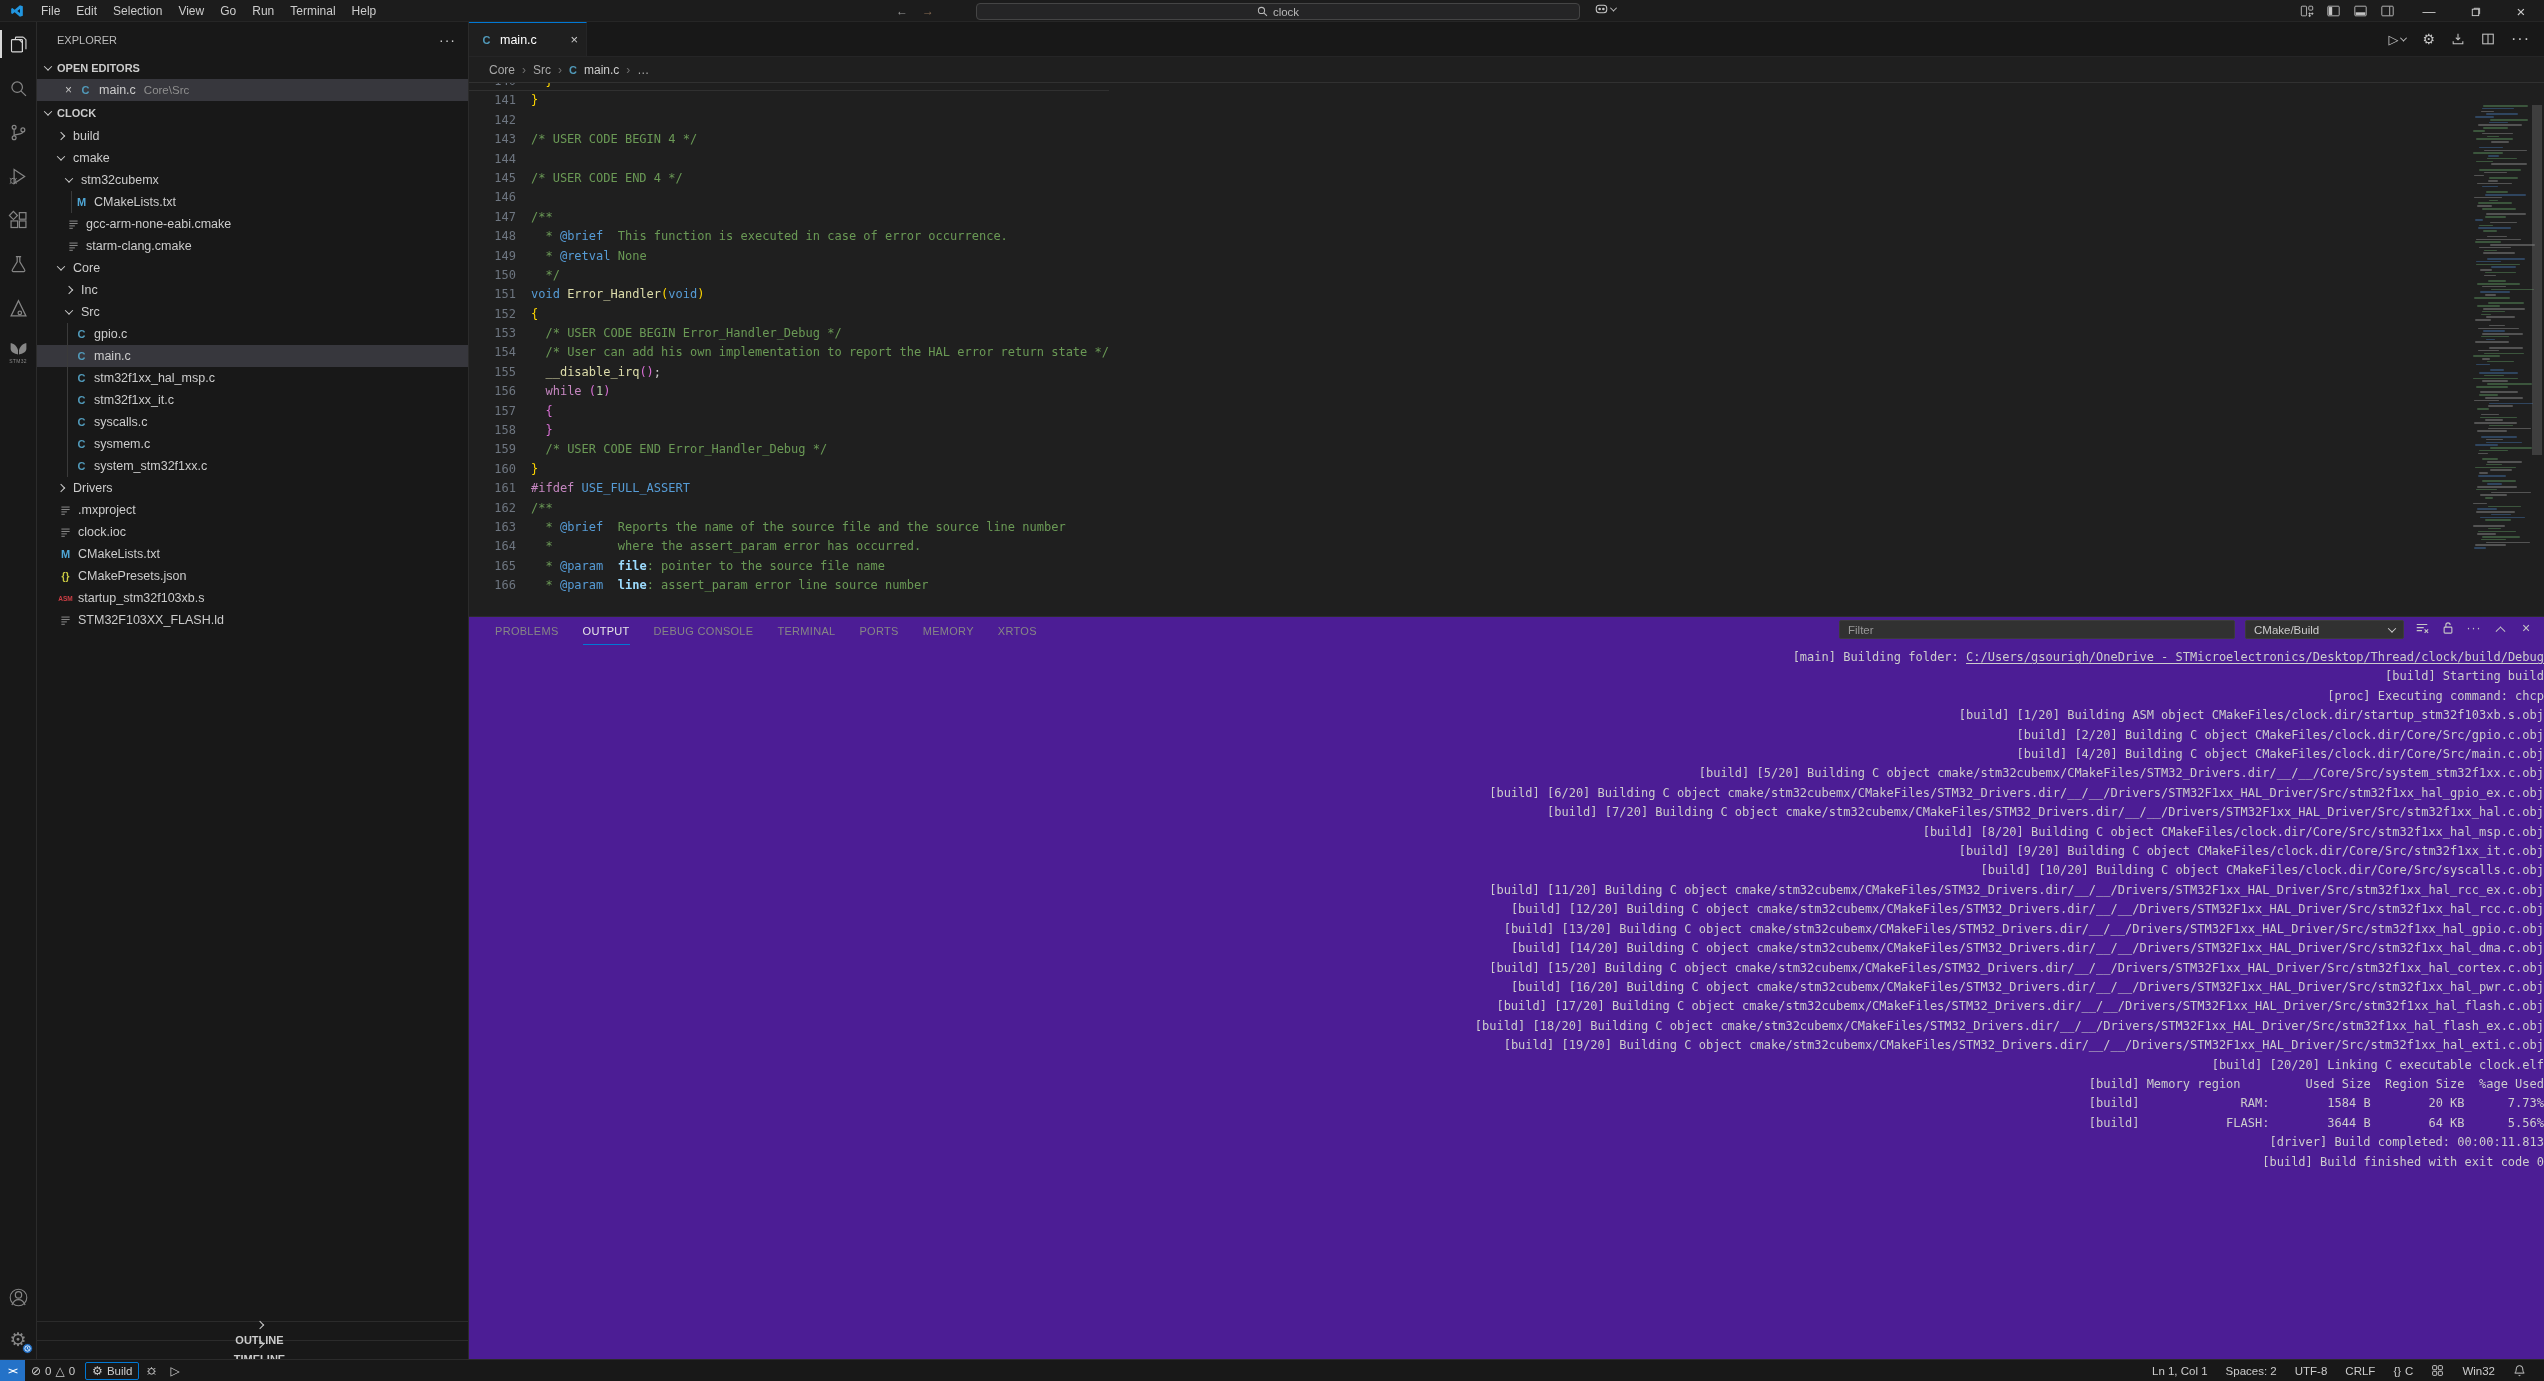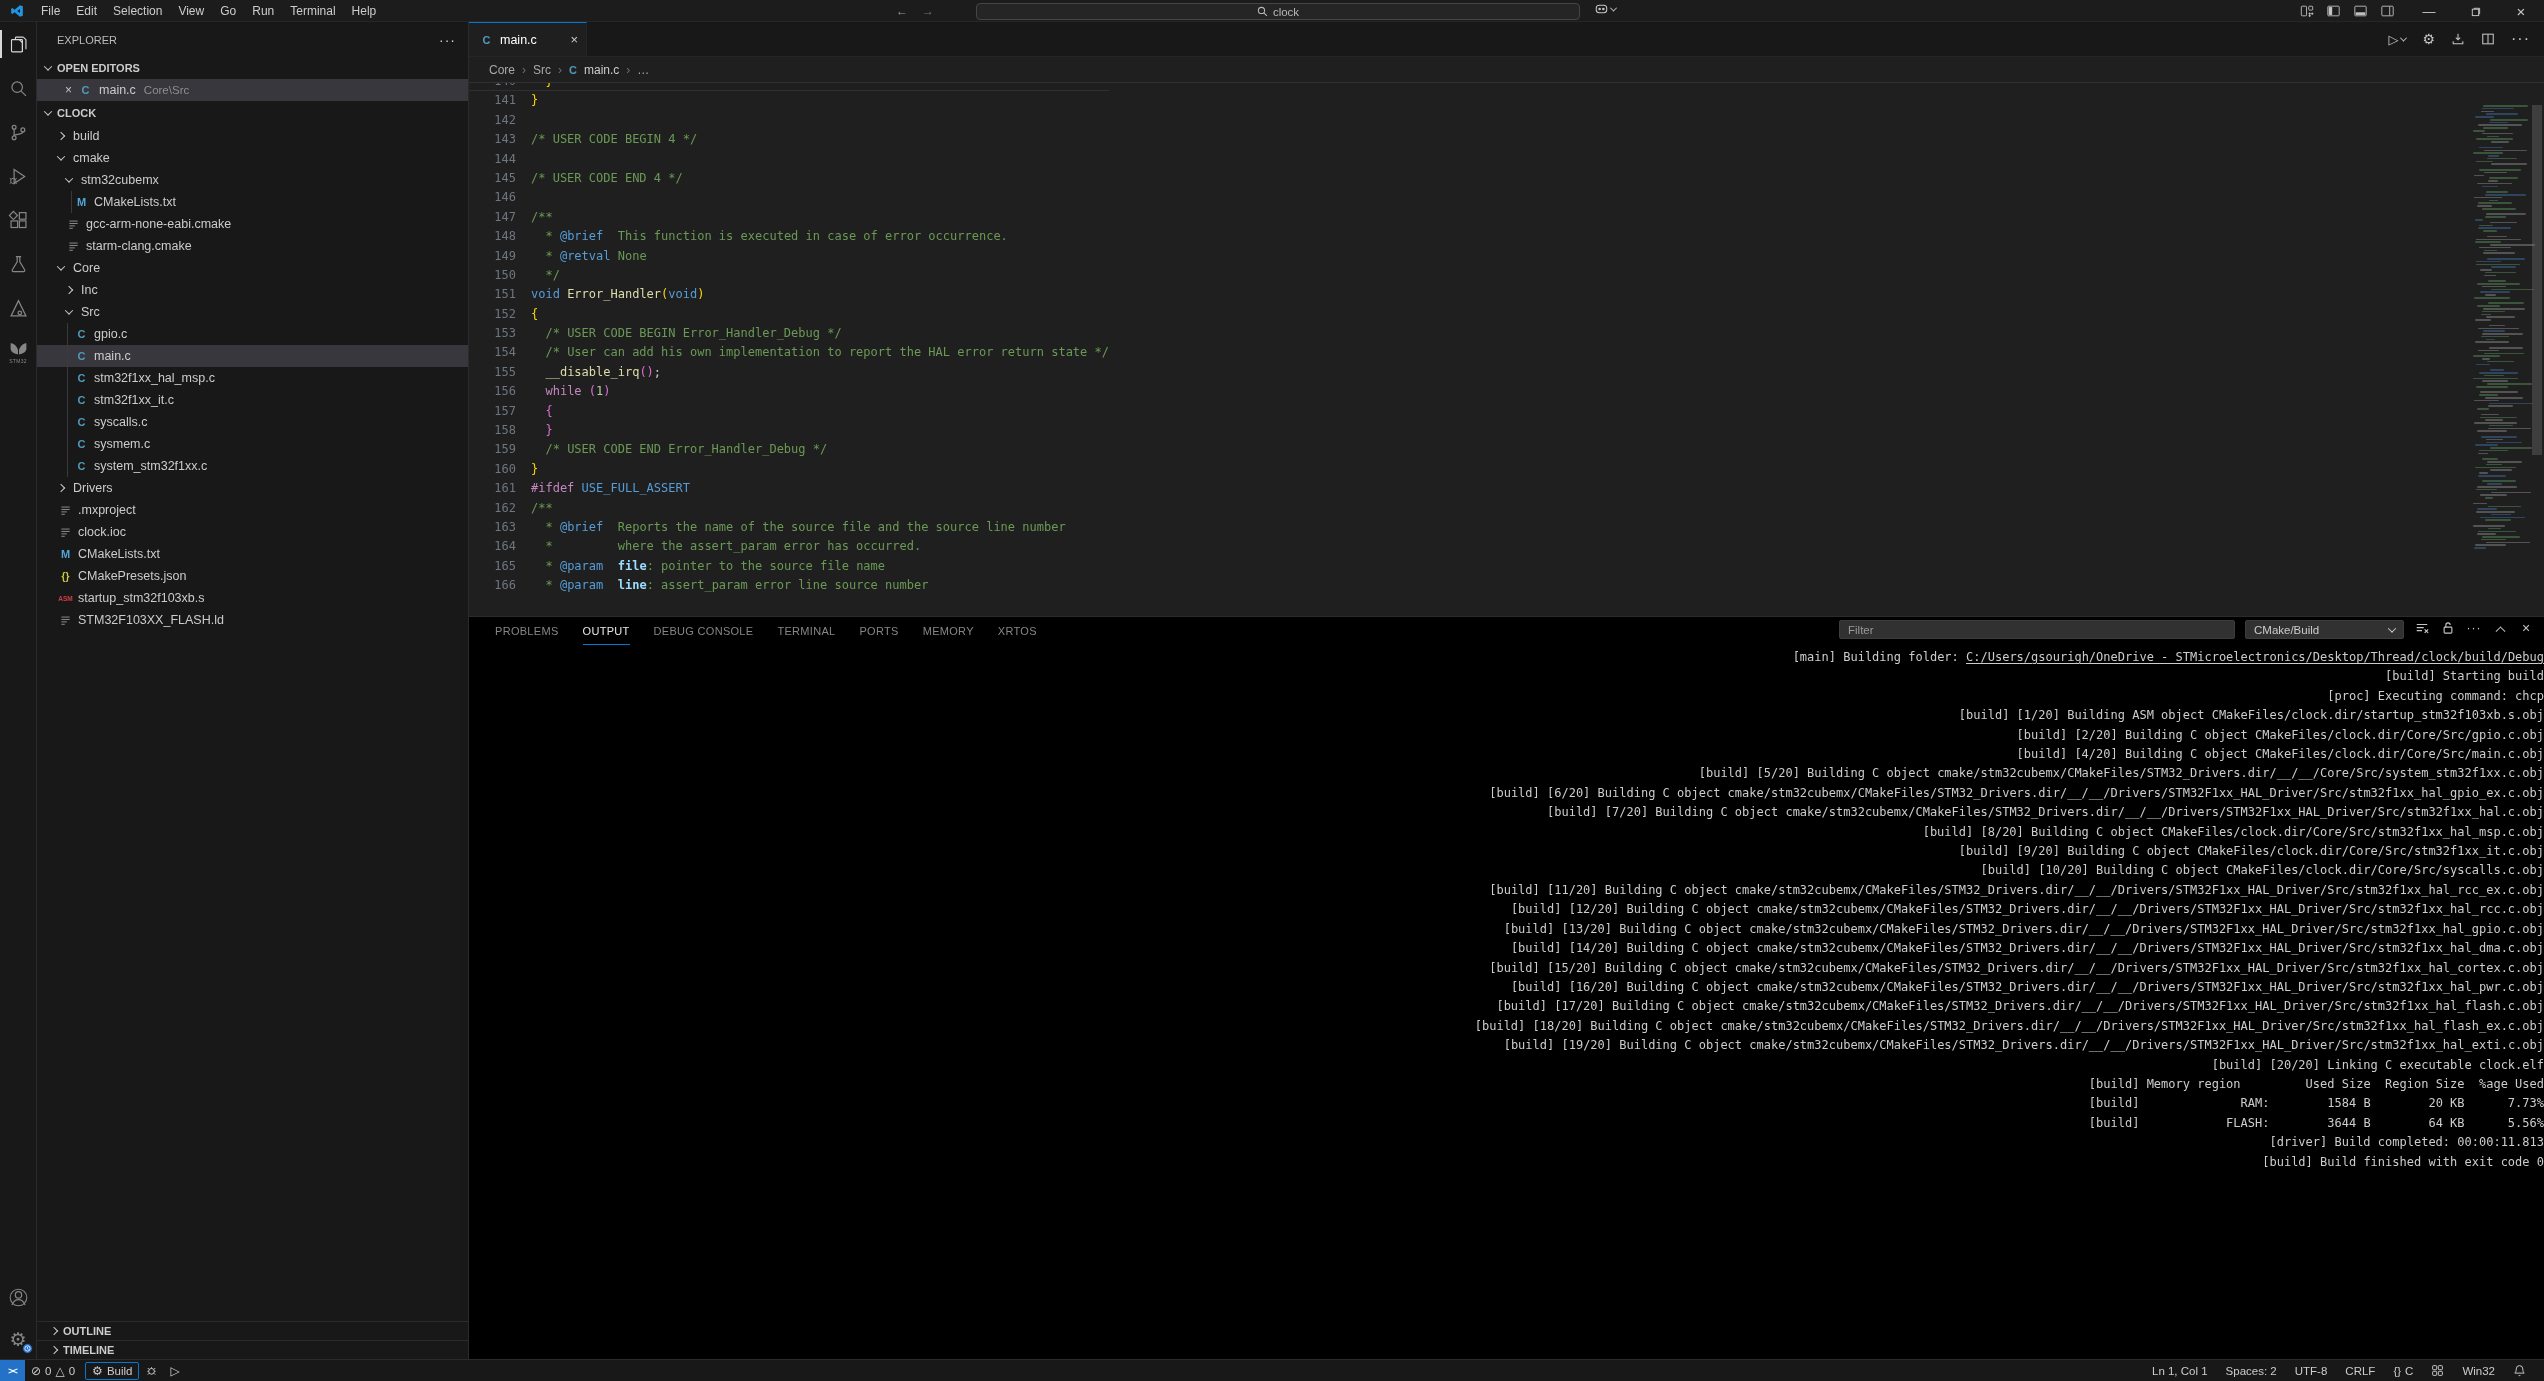--- a/index.html
+++ b/index.html
@@ -48,21 +48,21 @@
   .tree-row.selected { background:#37373d; }
   .fi { width:15px; text-align:center; font-weight:bold; font-size:10.5px; flex:none; }
   .fi.c { color:#519aba; font-size:11px; }
   .fi.m { color:#4fa6d5; font-size:11px; }
   .fi.json { color:#cbcb41; font-size:10px; }
   .fi.asm { color:#cc3e44; font-size:6.5px; letter-spacing:0; }
   .fi-file { width:15px; flex:none; display:flex; align-items:center; justify-content:center; color:#8f8f8f; }
   .guide { position:absolute; top:0; bottom:0; width:1px; background:#3a3a3a; }
   #sb-bottom { position:absolute; left:0; right:0; bottom:0; }
   .sb-bottom-row { height:19px; border-top:1px solid #2b2b2b; display:flex; align-items:center; gap:6px;
-    padding-left:14px; font-weight:bold; font-size:11px; color:#cccccc; }
+    padding-left:14px; font-weight:bold; font-size:11px; color:#cccccc;flex-direction:column; }
 
   
   #editorcol { position:absolute; left:469px; top:22px; width:2075px; height:1337px; background:#1f1f1f; }
   #tabbar { height:35px; background:#181818; display:flex; align-items:stretch; border-bottom:1px solid #252526; }
   #tab-active { width:118px; background:#1f1f1f; border-top:1.5px solid #0078d4; border-right:1px solid #252526;
     display:flex; align-items:center; gap:6px; padding:0 8px 0 10px; font-size:12.5px; color:#ffffff; }
   #tab-active .close { margin-left:auto; color:#cccccc; font-size:13px; }
   #tab-actions { margin-left:auto; display:flex; align-items:center; gap:16px; padding-right:14px; color:#c5c5c5; }
   #breadcrumb { height:26px; display:flex; align-items:center; gap:7px; padding-left:20px; font-size:12px;
     color:#a9a9a9; border-bottom:1px solid #313131; }
@@ -78,21 +78,21 @@
   .tk-cm{color:#6A9955} .tk-tg{color:#569CD6} .tk-pn{color:#9CDCFE;font-weight:bold}
   .tk-kw{color:#569CD6} .tk-cf{color:#C586C0} .tk-fn{color:#DCDCAA}
   .tk-nu{color:#B5CEA8} .tk-p1{color:#FFD700} .tk-p2{color:#DA70D6} .tk-tx{color:#cccccc}
 
   #minimap { position:absolute; left:2013px; top:22px; width:50px; display:flex; flex-direction:column; gap:0; }
   .mm-line { height:1.6px; margin-bottom:1.2px; border-radius:1px; }
   #v-scrollbar { position:absolute; left:2061px; top:0; width:14px; height:533px; }
   #v-thumb { position:absolute; left:2px; top:22px; width:10px; height:350px; background:rgba(121,121,121,.35); }
 
   
-  #panel { position:absolute; left:0; top:594px; width:2075px; height:743px; background:#000000; border-top:1px solid #2b2b2b; }
+  #panel { position:absolute; left:0; top:594px; width:2075px; height:743px; background:#4c1d95; border-top:1px solid #2b2b2b; }
   #panel-tabs { height:28px; display:flex; align-items:center; padding-left:26px; gap:24px; }
   .ptab { font-size:11px; letter-spacing:.3px; color:#868686; height:28px; display:flex; align-items:center; }
   .ptab.active { color:#e7e7e7; border-bottom:1px solid #0078d4; }
   #panel-controls { position:absolute; right:10px; top:3px; display:flex; gap:10px; }
   #filter-input { width:396px; height:19px; background:#313131; border:1px solid #3c3c3c; border-radius:2px;
     color:#cccccc; font-size:11.5px; padding:0 8px; outline:none; }
   #filter-input::placeholder { color:#989898; }
   #channel-select { width:159px; height:19px; background:#313131; border:1px solid #3c3c3c; border-radius:2px;
     display:flex; align-items:center; font-size:11.5px; padding:0 8px; color:#cccccc; }
   #channel-select .chev { margin-left:auto; color:#cccccc; }

